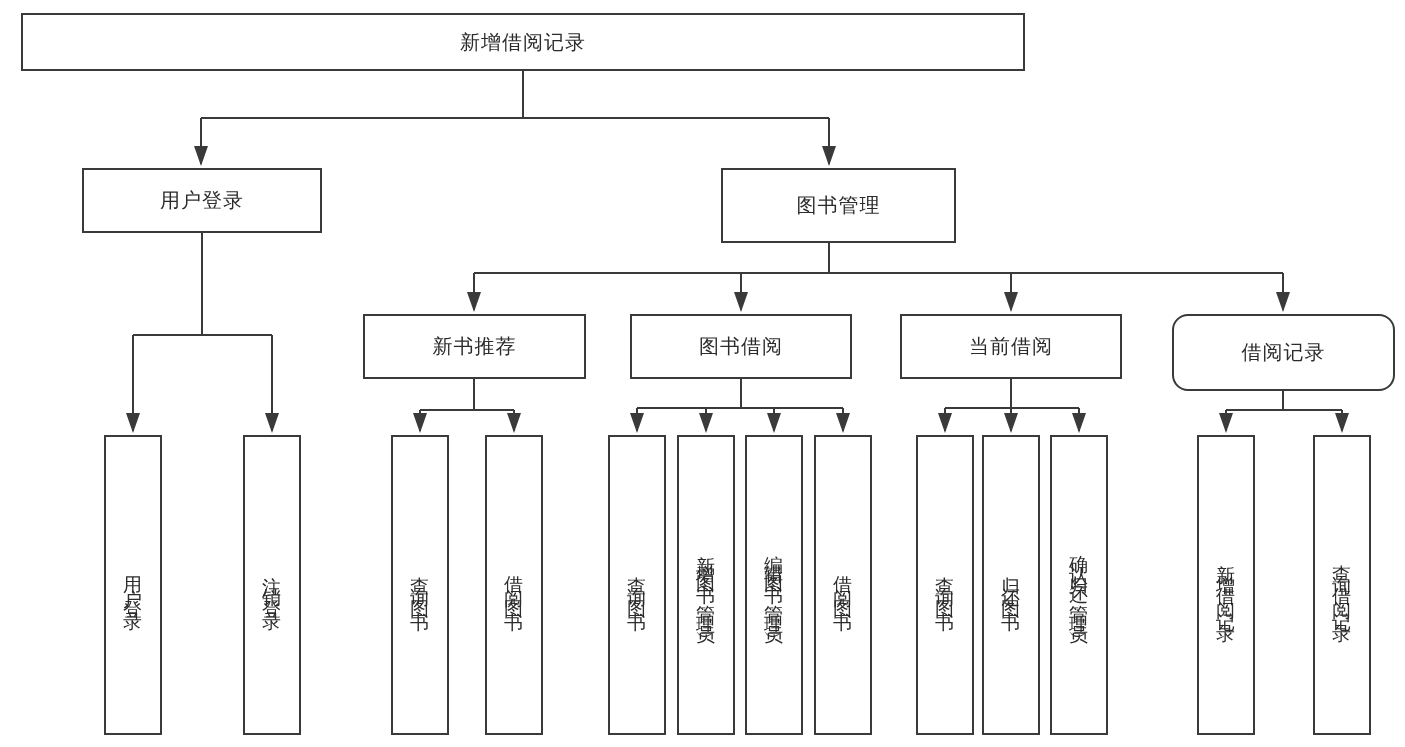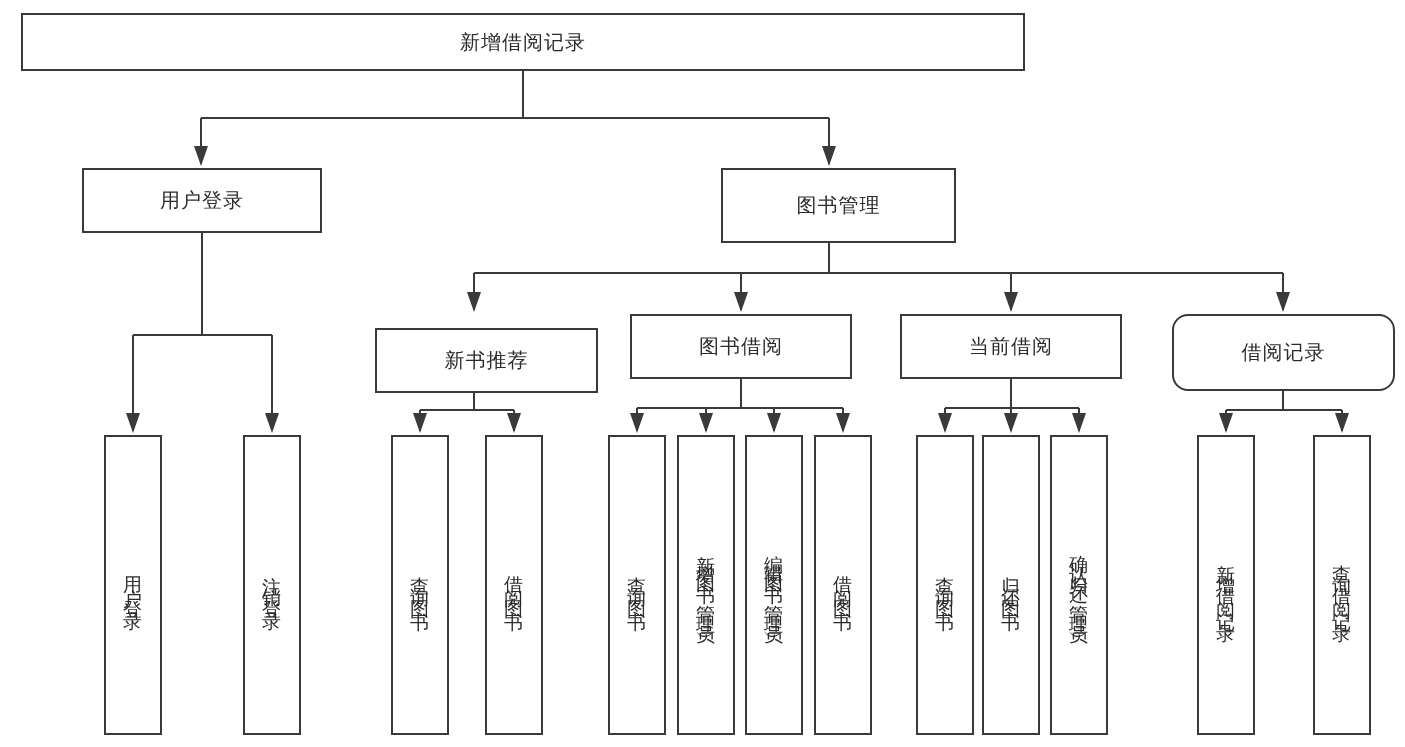--- a/index.html
+++ b/index.html
@@ -122,21 +122,21 @@
     <span>新增借阅记录</span>
   </div>
 
   <div class="node hnode" style="left:82px; top:168px; width:240px; height:65px;">
     <span>用户登录</span>
   </div>
   <div class="node hnode" style="left:712px; top:168px; width:235px; height:75px;margin-left:9px;">
     <span>图书管理</span>
   </div>
 
-  <div class="node hnode" style="left:375px; top:314px; width:223px; height:65px;margin-top:14px;">
+  <div class="node hnode" style="left:363px; top:314px; width:223px; height:65px;">
     <span>新书推荐</span>
   </div>
   <div class="node hnode" style="left:900px; top:314px; width:222px; height:65px;">
     <span>当前借阅</span>
   </div>
   <div class="node hnode" style="left:630px; top:314px; width:222px; height:65px;">
     <span>图书借阅</span>
   </div>
   <div class="node hnode" style="left:1172px; top:314px; width:223px; height:77px;border-radius:16px;">
     <span>借阅记录</span>

